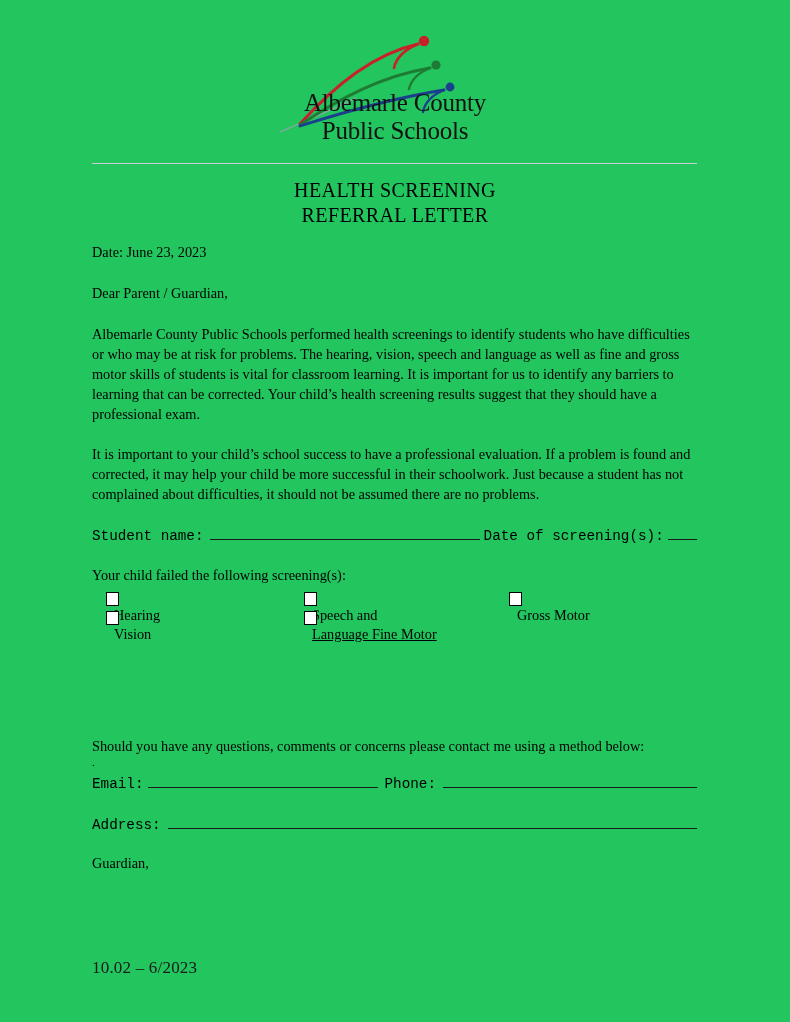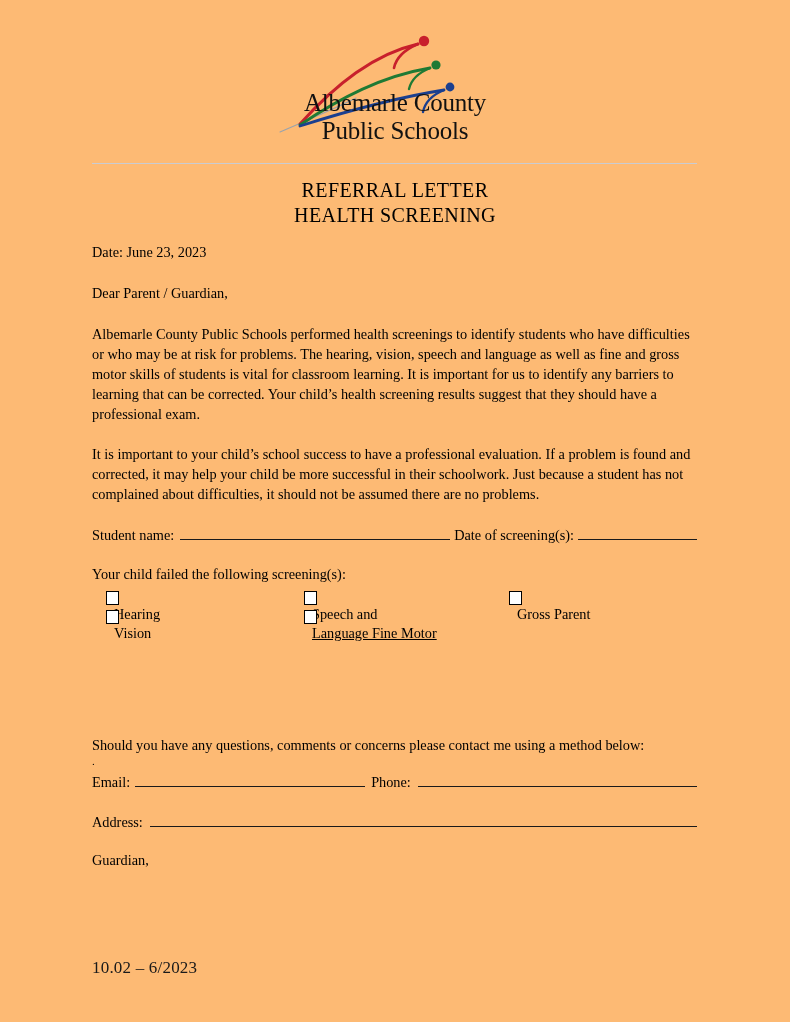--- a/index.html
+++ b/index.html
@@ -14,21 +14,21 @@
     font-family: "Liberation Serif", "DejaVu Serif", serif;
     color: #000000;
     overflow: hidden;
   }
 
   .page {
     position: absolute;
     left: 0; top: 0;
     width: 790px;
     height: 1022px;
-    background: #fdba74;
+    background: #22c55e;
   }
 
   
   .logo-block {
     position: absolute;
     left: 0;
     top: 32px;
     width: 790px;
     height: 120px;
     display: flex;
@@ -104,20 +104,21 @@
     text-align: left;
   }
   .gap-sm { height: 20px; }
   .gap-md { height: 21px; }
 
   
   .field-row {
     display: flex;
     align-items: baseline;
     white-space: nowrap;
+    font-family: Liberation Mono, monospace;
   }
   .field-label { flex: 0 0 auto; }
   .rule {
     display: inline-block;
     border-bottom: 1.6px solid #1a1a1a;
     height: 14px;
     flex: 0 0 auto;
   }
   .rule-grow { flex: 1 1 auto; }
 
@@ -184,22 +185,22 @@
       <div class="logo-text">
         <span class="logo-line1">Albemarle County</span>
         <span class="logo-line2">Public Schools</span>
       </div>
     </div>
   </div>
 
   <div class="divider"></div>
 
   <div class="doc-title">
+    <span class="tline">HEALTH SCREENING</span>
     <span class="tline">REFERRAL LETTER</span>
-    <span class="tline">HEALTH SCREENING</span>
   </div>
 
   <div class="content">
 
     <p class="para">Date: June 23, 2023</p>
     <div class="gap-md"></div>
 
     <p class="para">Dear Parent / Guardian,</p>
     <div class="gap-md"></div>
 
@@ -237,21 +238,21 @@
         <span class="check-label">Speech and</span>
       </div>
 
       <div class="check-item" style="left:212px; top:19px;text-decoration:underline;">
         <span class="checkbox"></span>
         <span class="check-label">Language Fine Motor</span>
       </div>
 
       <div class="check-item" style="left:417px; top:0px;">
         <span class="checkbox"></span>
-        <span class="check-label">Gross Parent</span>
+        <span class="check-label">Gross Motor</span>
       </div>
 
     </div>
 
     <div style="height:17px;"></div>
 
     <div style="height:86px;"></div>
 
     <p class="para">Should you have any questions, comments or concerns please contact me using a method below:</p>
     <p class="para" style="font-size:11px; line-height:11px; margin-top:1px;">.</p>

